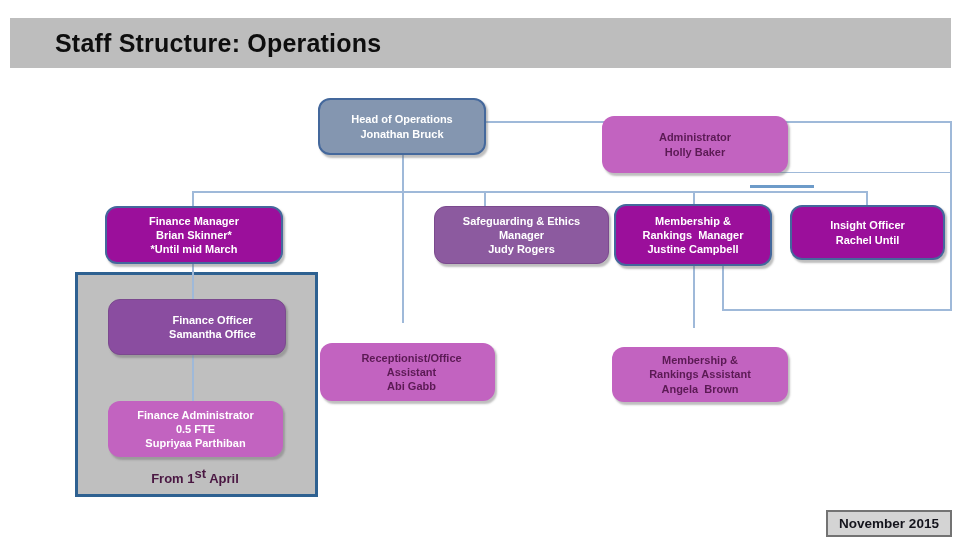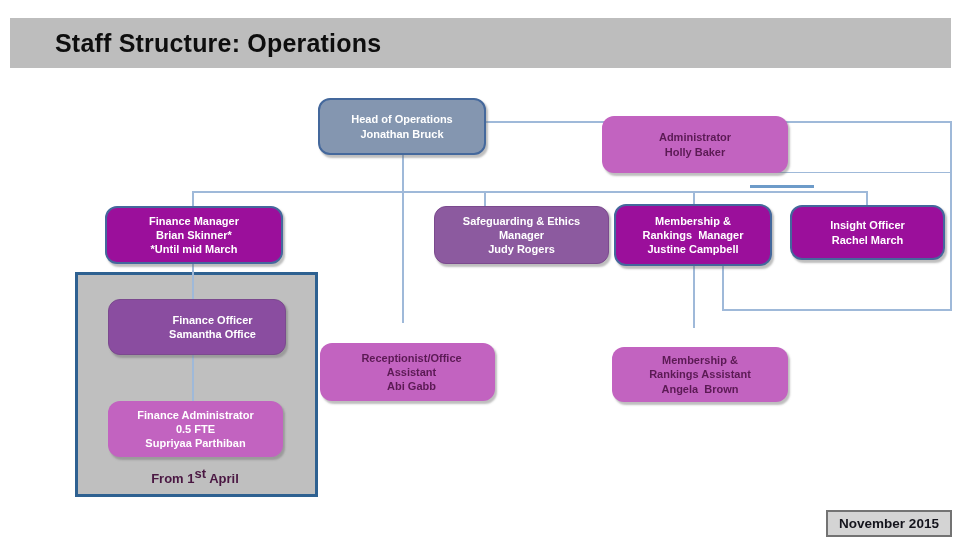--- a/index.html
+++ b/index.html
@@ -115,21 +115,21 @@
   </div>
 
   <div class="box fill-bright" id="box-memmgr">
     <div class="ln">Membership &amp;</div>
     <div class="ln">Rankings  Manager</div>
     <div class="ln">Justine Campbell</div>
   </div>
 
   <div class="box fill-bright" id="box-insight">
     <div class="ln">Insight Officer</div>
-    <div class="ln">Rachel March</div>
+    <div class="ln">Rachel Until</div>
   </div>
 
   <div class="box fill-muted" id="box-finoff">
     <div class="ln">Finance Officer</div>
     <div class="ln">Samantha Office</div>
   </div>
 
   <div class="box fill-pink txt-dark" id="box-recep">
     <div class="ln">Receptionist/Office</div>
     <div class="ln">Assistant</div>

